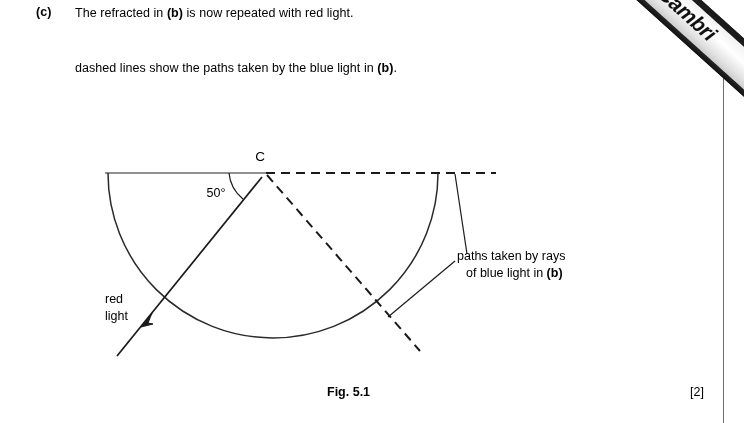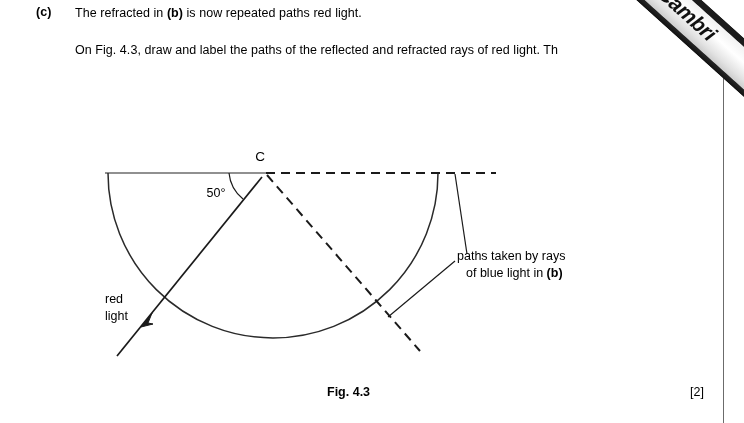--- a/index.html
+++ b/index.html
@@ -130,24 +130,24 @@
     font-weight: bold;
   }
 </style>
 </head>
 <body>
 
 <div id="page">
 
   <div class="q-part-label">(c)</div>
 
-  <div class="q-line q-line-1"><span>The refracted in </span><span class="b">(b)</span><span> is now repeated paths red light.</span></div>
+  <div class="q-line q-line-1"><span>The refracted in </span><span class="b">(b)</span><span> is now repeated with red light.</span></div>
 
-  <div class="q-line q-line-2"><span>On Fig. 4.3, draw and label the paths of the reflected and refracted rays of red light. Th</span></div>
 
+  <div class="q-line q-line-3"><span>dashed lines show the paths taken by the blue light in </span><span class="b">(b)</span><span>.</span></div>
 
   <div id="margin-rule"></div>
 
   <div id="corner-banner">
     <div class="band">
       <div class="band-text">Cambri</div>
     </div>
   </div>
 
   <div id="diagram">
@@ -183,16 +183,16 @@
       <text class="lbl" x="105" y="173">red</text>
       <text class="lbl" x="105" y="190">light</text>
 
       <text class="lbl" x="457" y="130">paths taken by rays</text>
       <text class="lbl" x="466" y="147">
         <tspan>of blue light in </tspan><tspan class="lbl-bold">(b)</tspan>
       </text>
     </svg>
   </div>
 
-  <div class="fig-caption">Fig. 4.3</div>
+  <div class="fig-caption">Fig. 5.1</div>
   <div class="marks">[2]</div>
 
 </div>
 
 </body></html>

